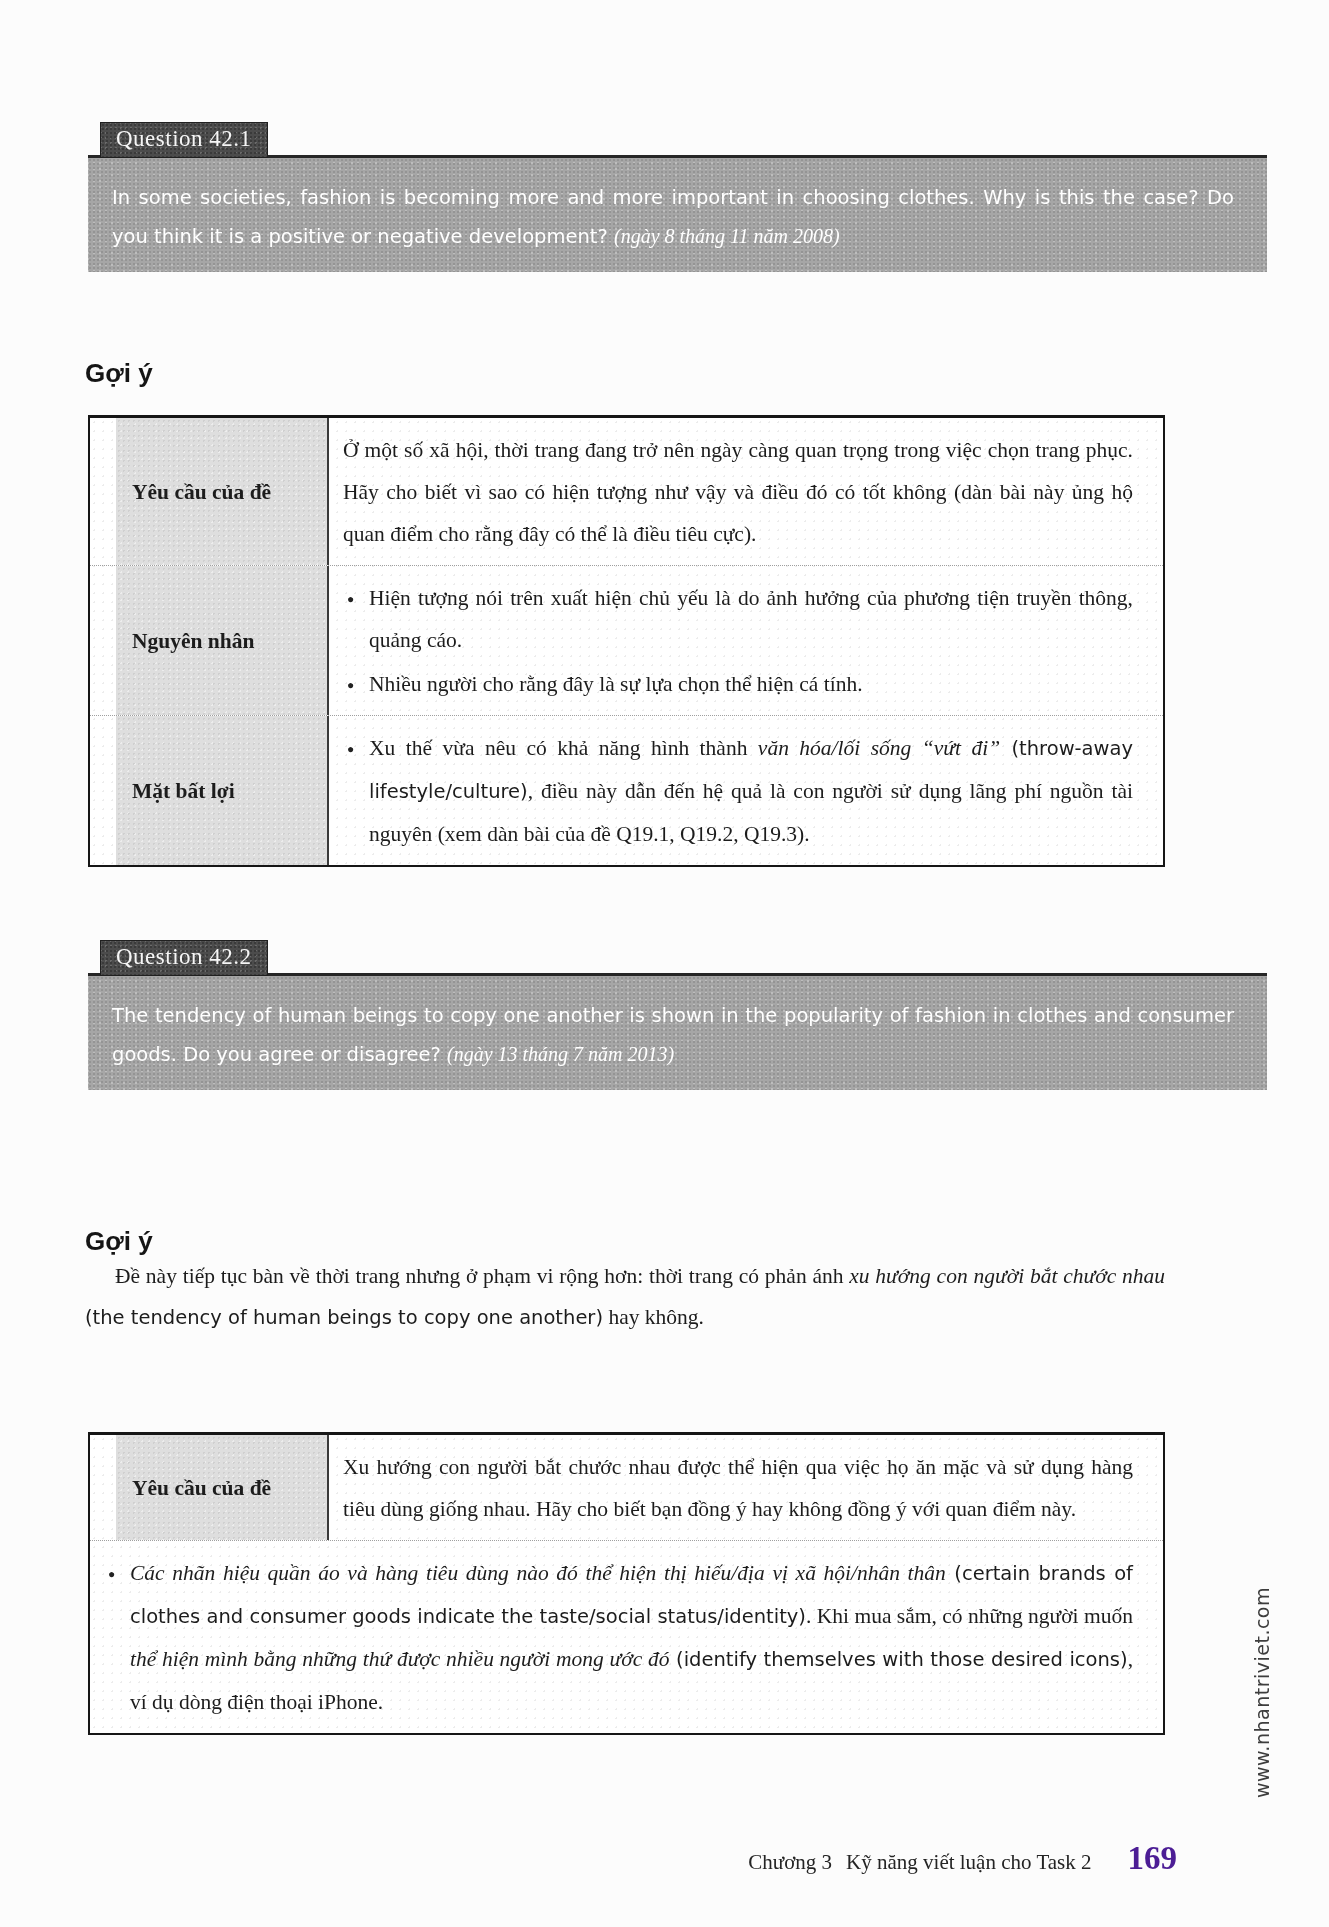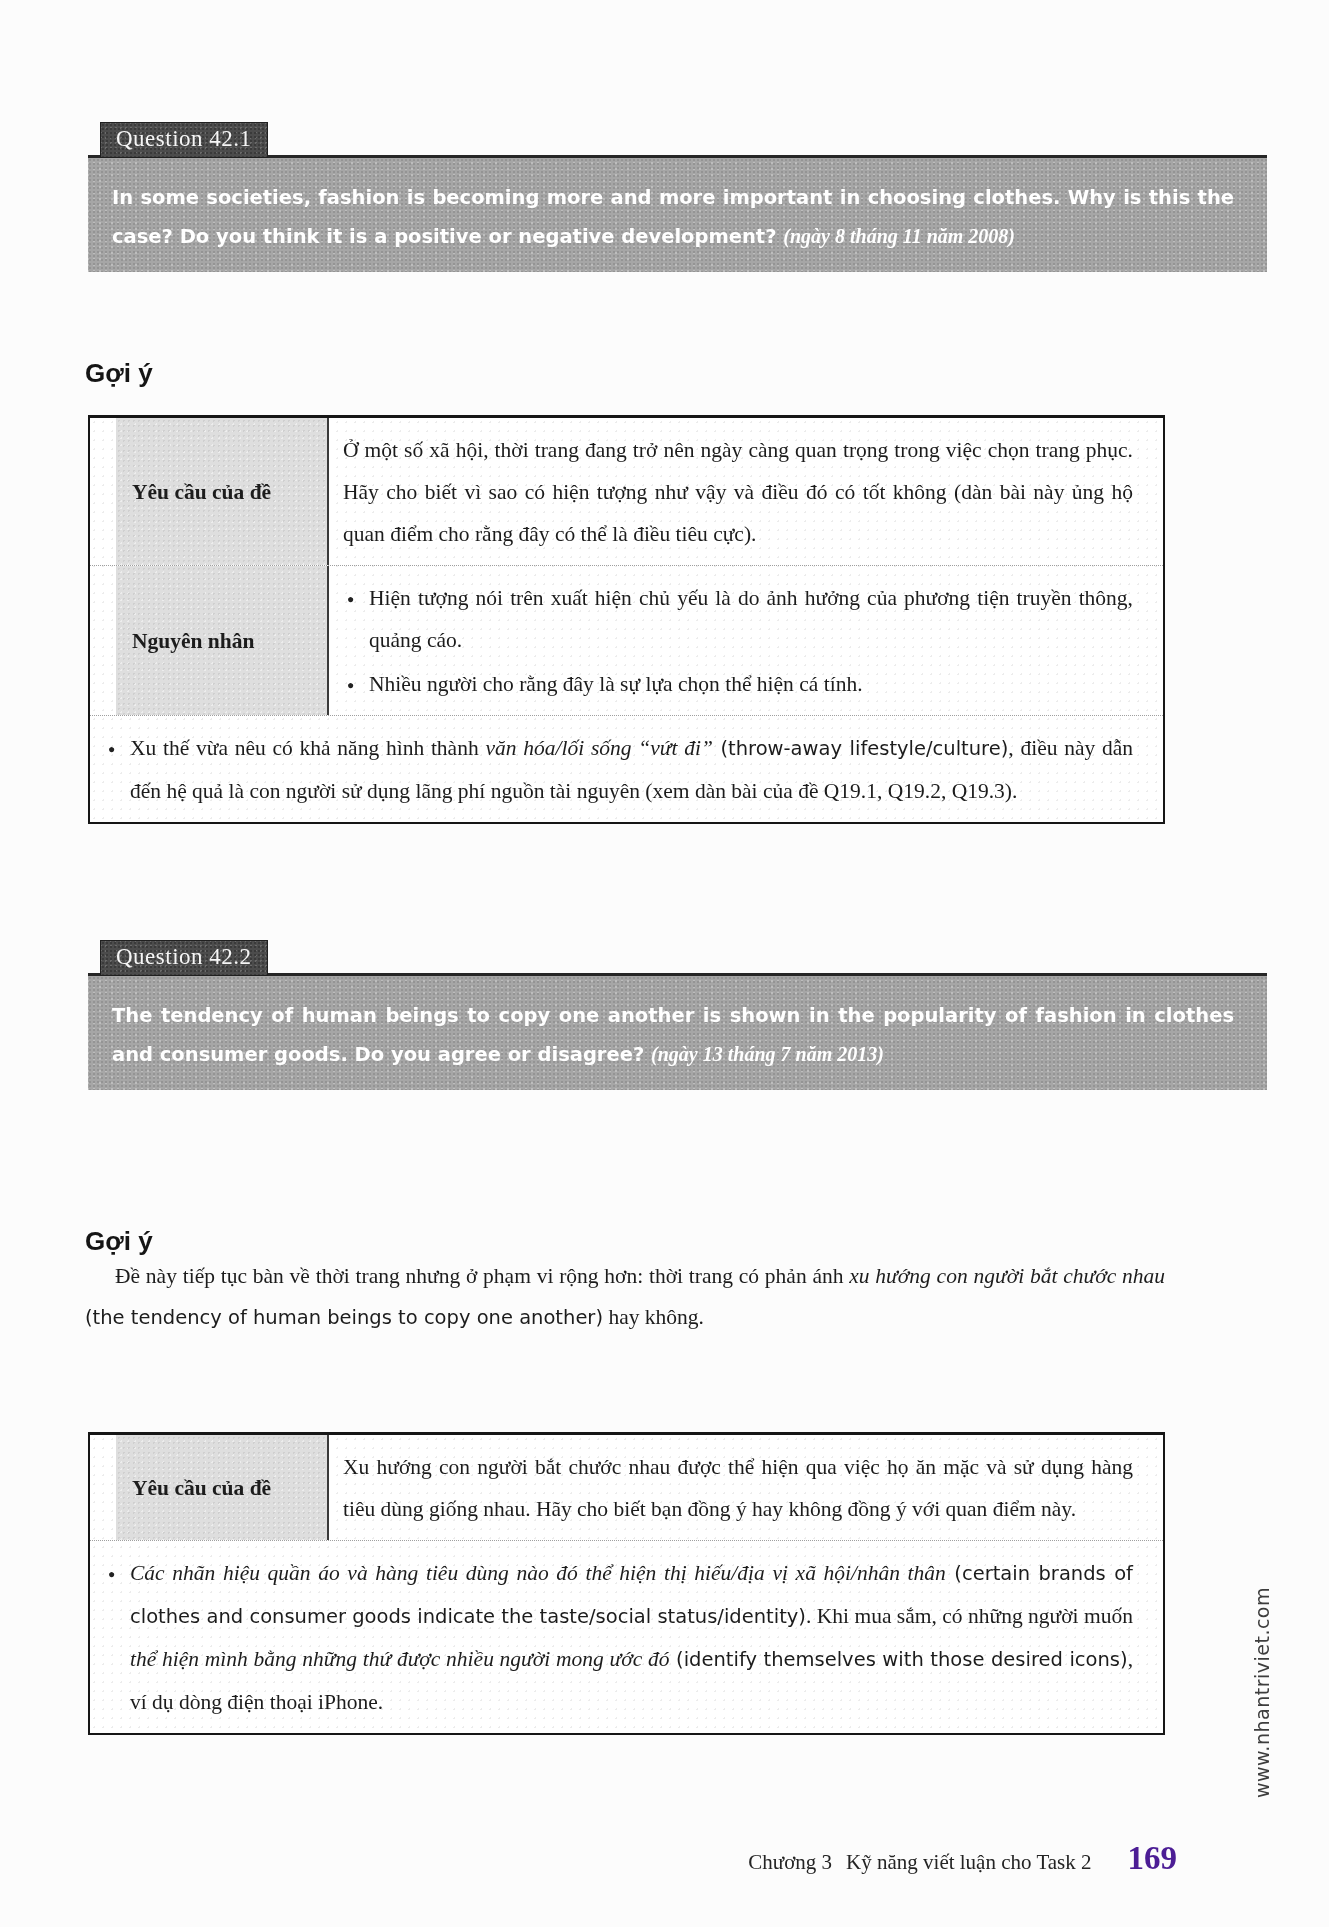--- a/index.html
+++ b/index.html
@@ -24,21 +24,20 @@
   .q-box{
     margin-top:-3px;
     background:#a6a6a6;
     background-image:radial-gradient(#949494 1px, transparent 1px),radial-gradient(#bdbdbd 1px, transparent 1px);
     background-size:4px 4px,6px 6px;background-position:0 0,3px 2px;
     border-top:3px solid #262626;
     padding:20px 33px 16px 24px;
     color:#ffffff;
     font-family:"DejaVu Sans",sans-serif;font-size:19.5px;line-height:39px;
     text-align:justify;
-    font-weight:bold;
   }
   .q-date{font-family:"Liberation Serif",serif;font-style:italic;font-size:20px;}
 
   
   .hint-heading{
     left:85px;font-family:"Liberation Sans",sans-serif;font-weight:700;font-size:26px;color:#151515;
   }
 
   
   .s-table{
@@ -125,20 +124,21 @@
         <span class="bullet-marker">●</span>
         <p>Hiện tượng nói trên xuất hiện chủ yếu là do ảnh hưởng của phương tiện truyền thông, quảng cáo.</p>
       </div>
       <div class="bullet">
         <span class="bullet-marker">●</span>
         <p>Nhiều người cho rằng đây là sự lựa chọn thể hiện cá tính.</p>
       </div>
     </div>
   </div>
   <div class="t-row">
+    <div class="t-label">Mặt bất lợi</div>
     <div class="t-content">
       <div class="bullet">
         <span class="bullet-marker">●</span>
         <p><span>Xu thế vừa nêu có khả năng hình thành </span><span class="r-it">văn hóa/lối sống “vứt đi”</span><span class="r-sans"> (throw-away lifestyle/culture)</span><span>, điều này dẫn đến hệ quả là con người sử dụng lãng phí nguồn tài nguyên (xem dàn bài của đề Q19.1, Q19.2, Q19.3).</span></p>
       </div>
     </div>
   </div>
 </div>
 
 <section class="abs q-section" style="top:940px;">

